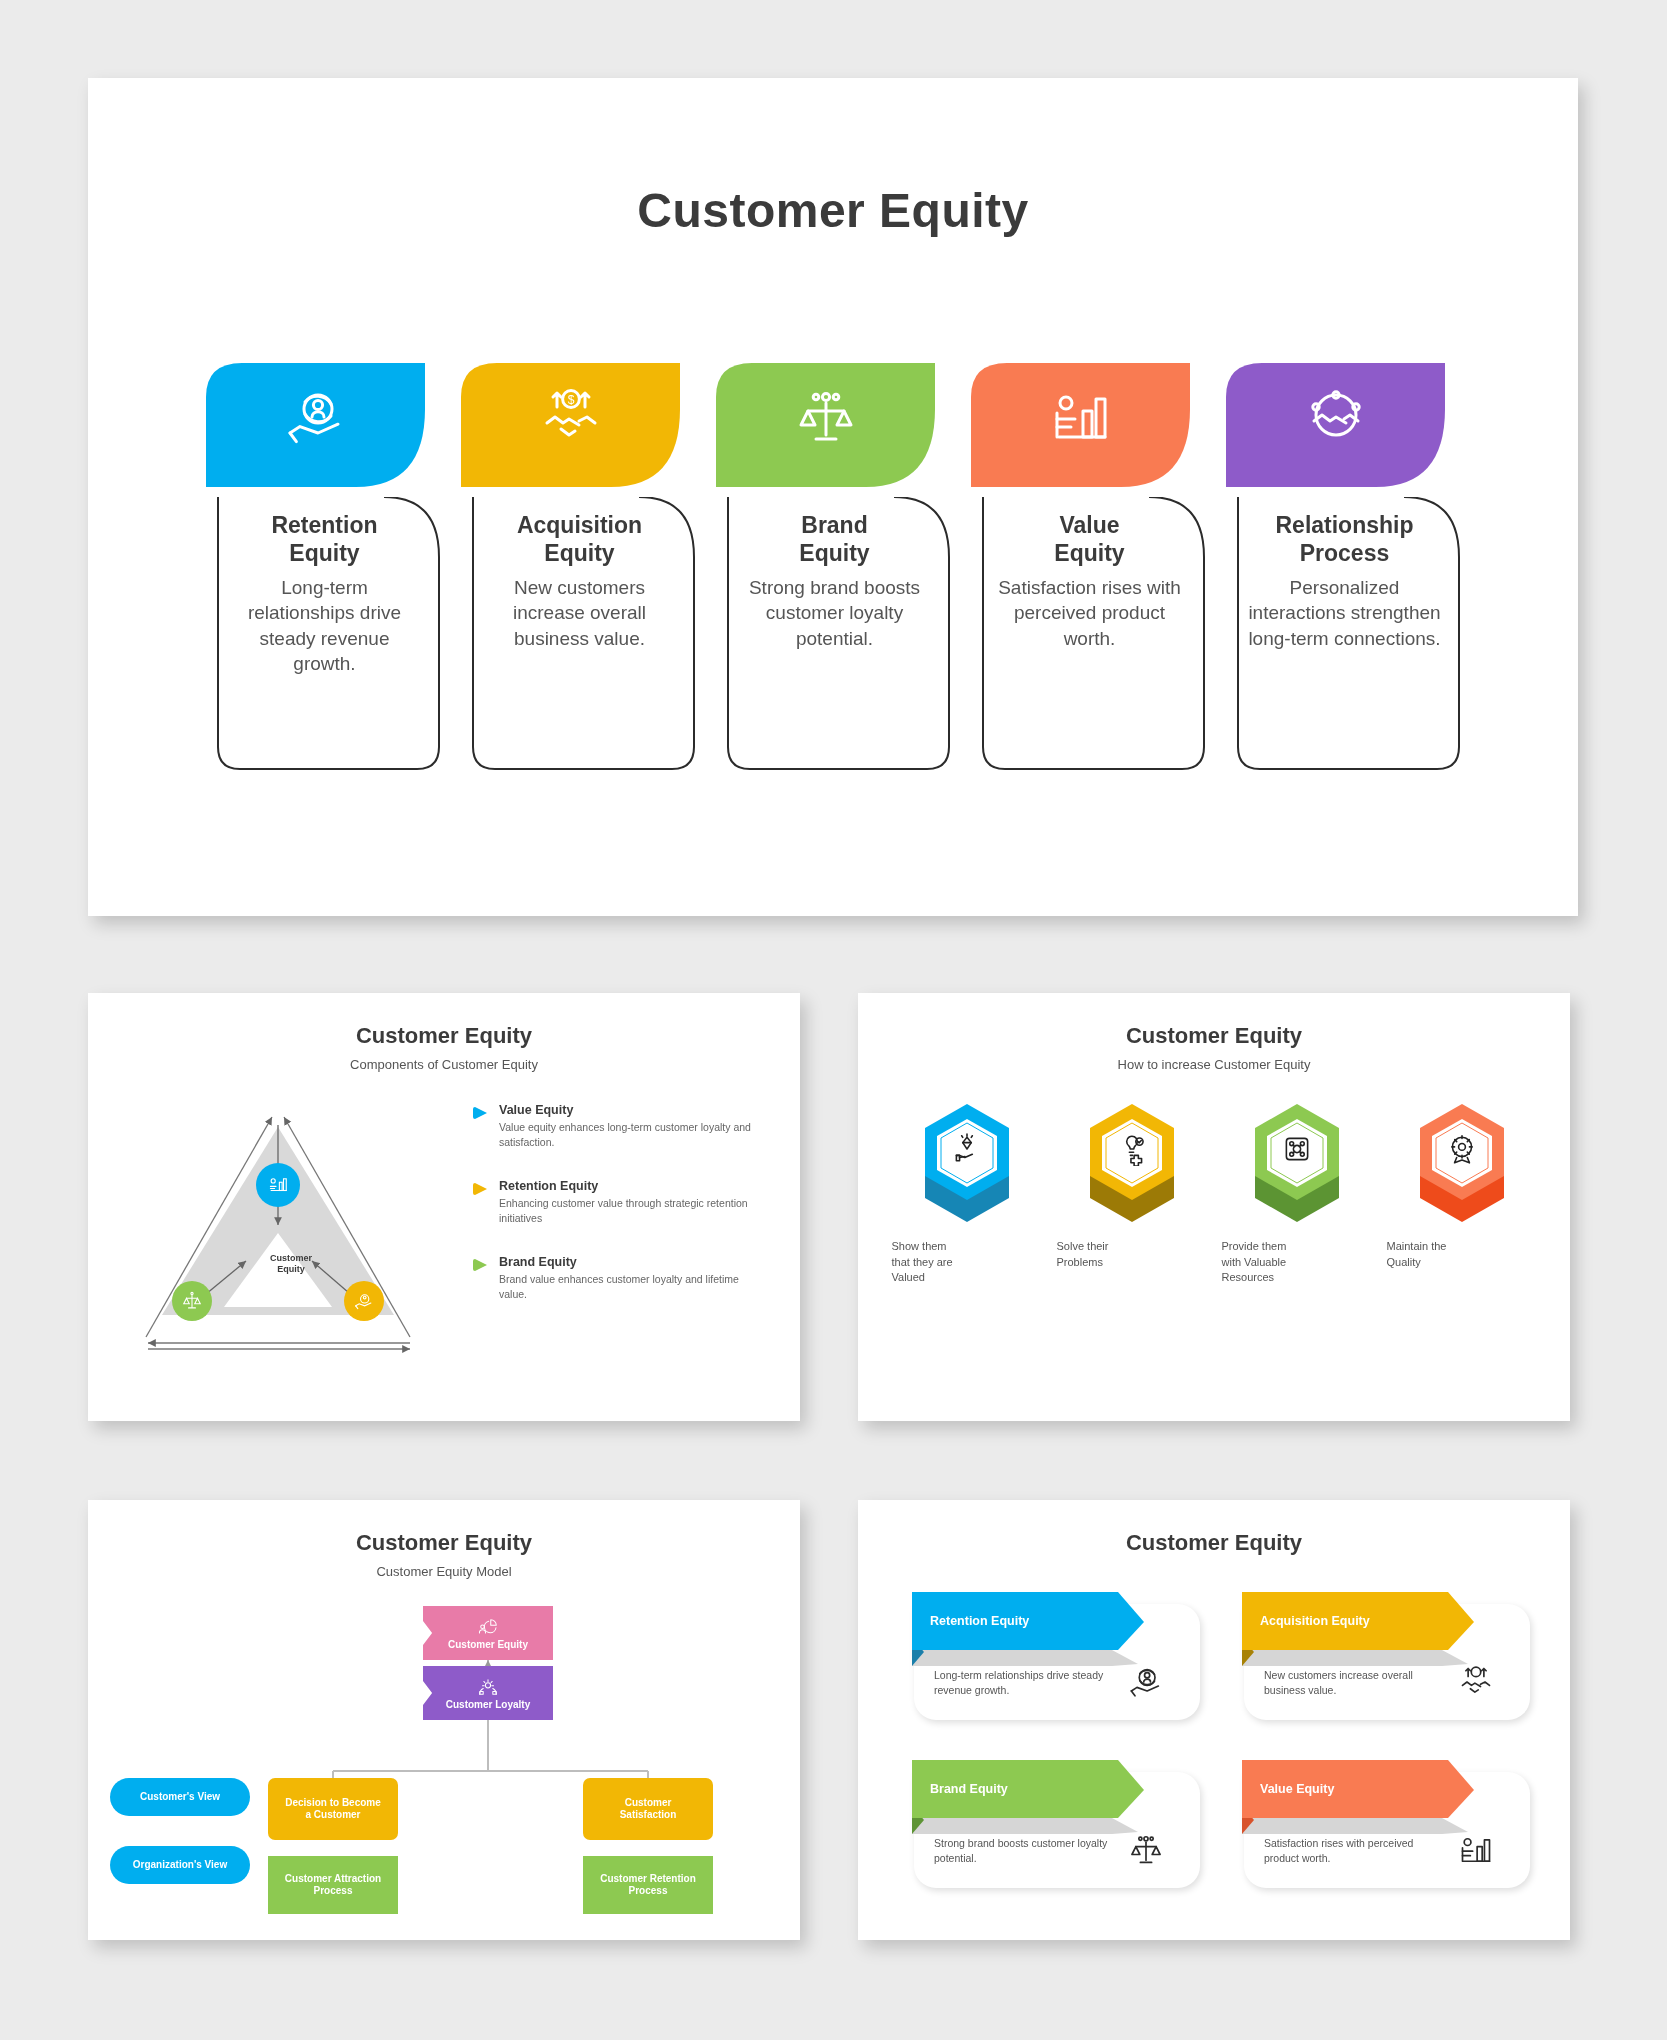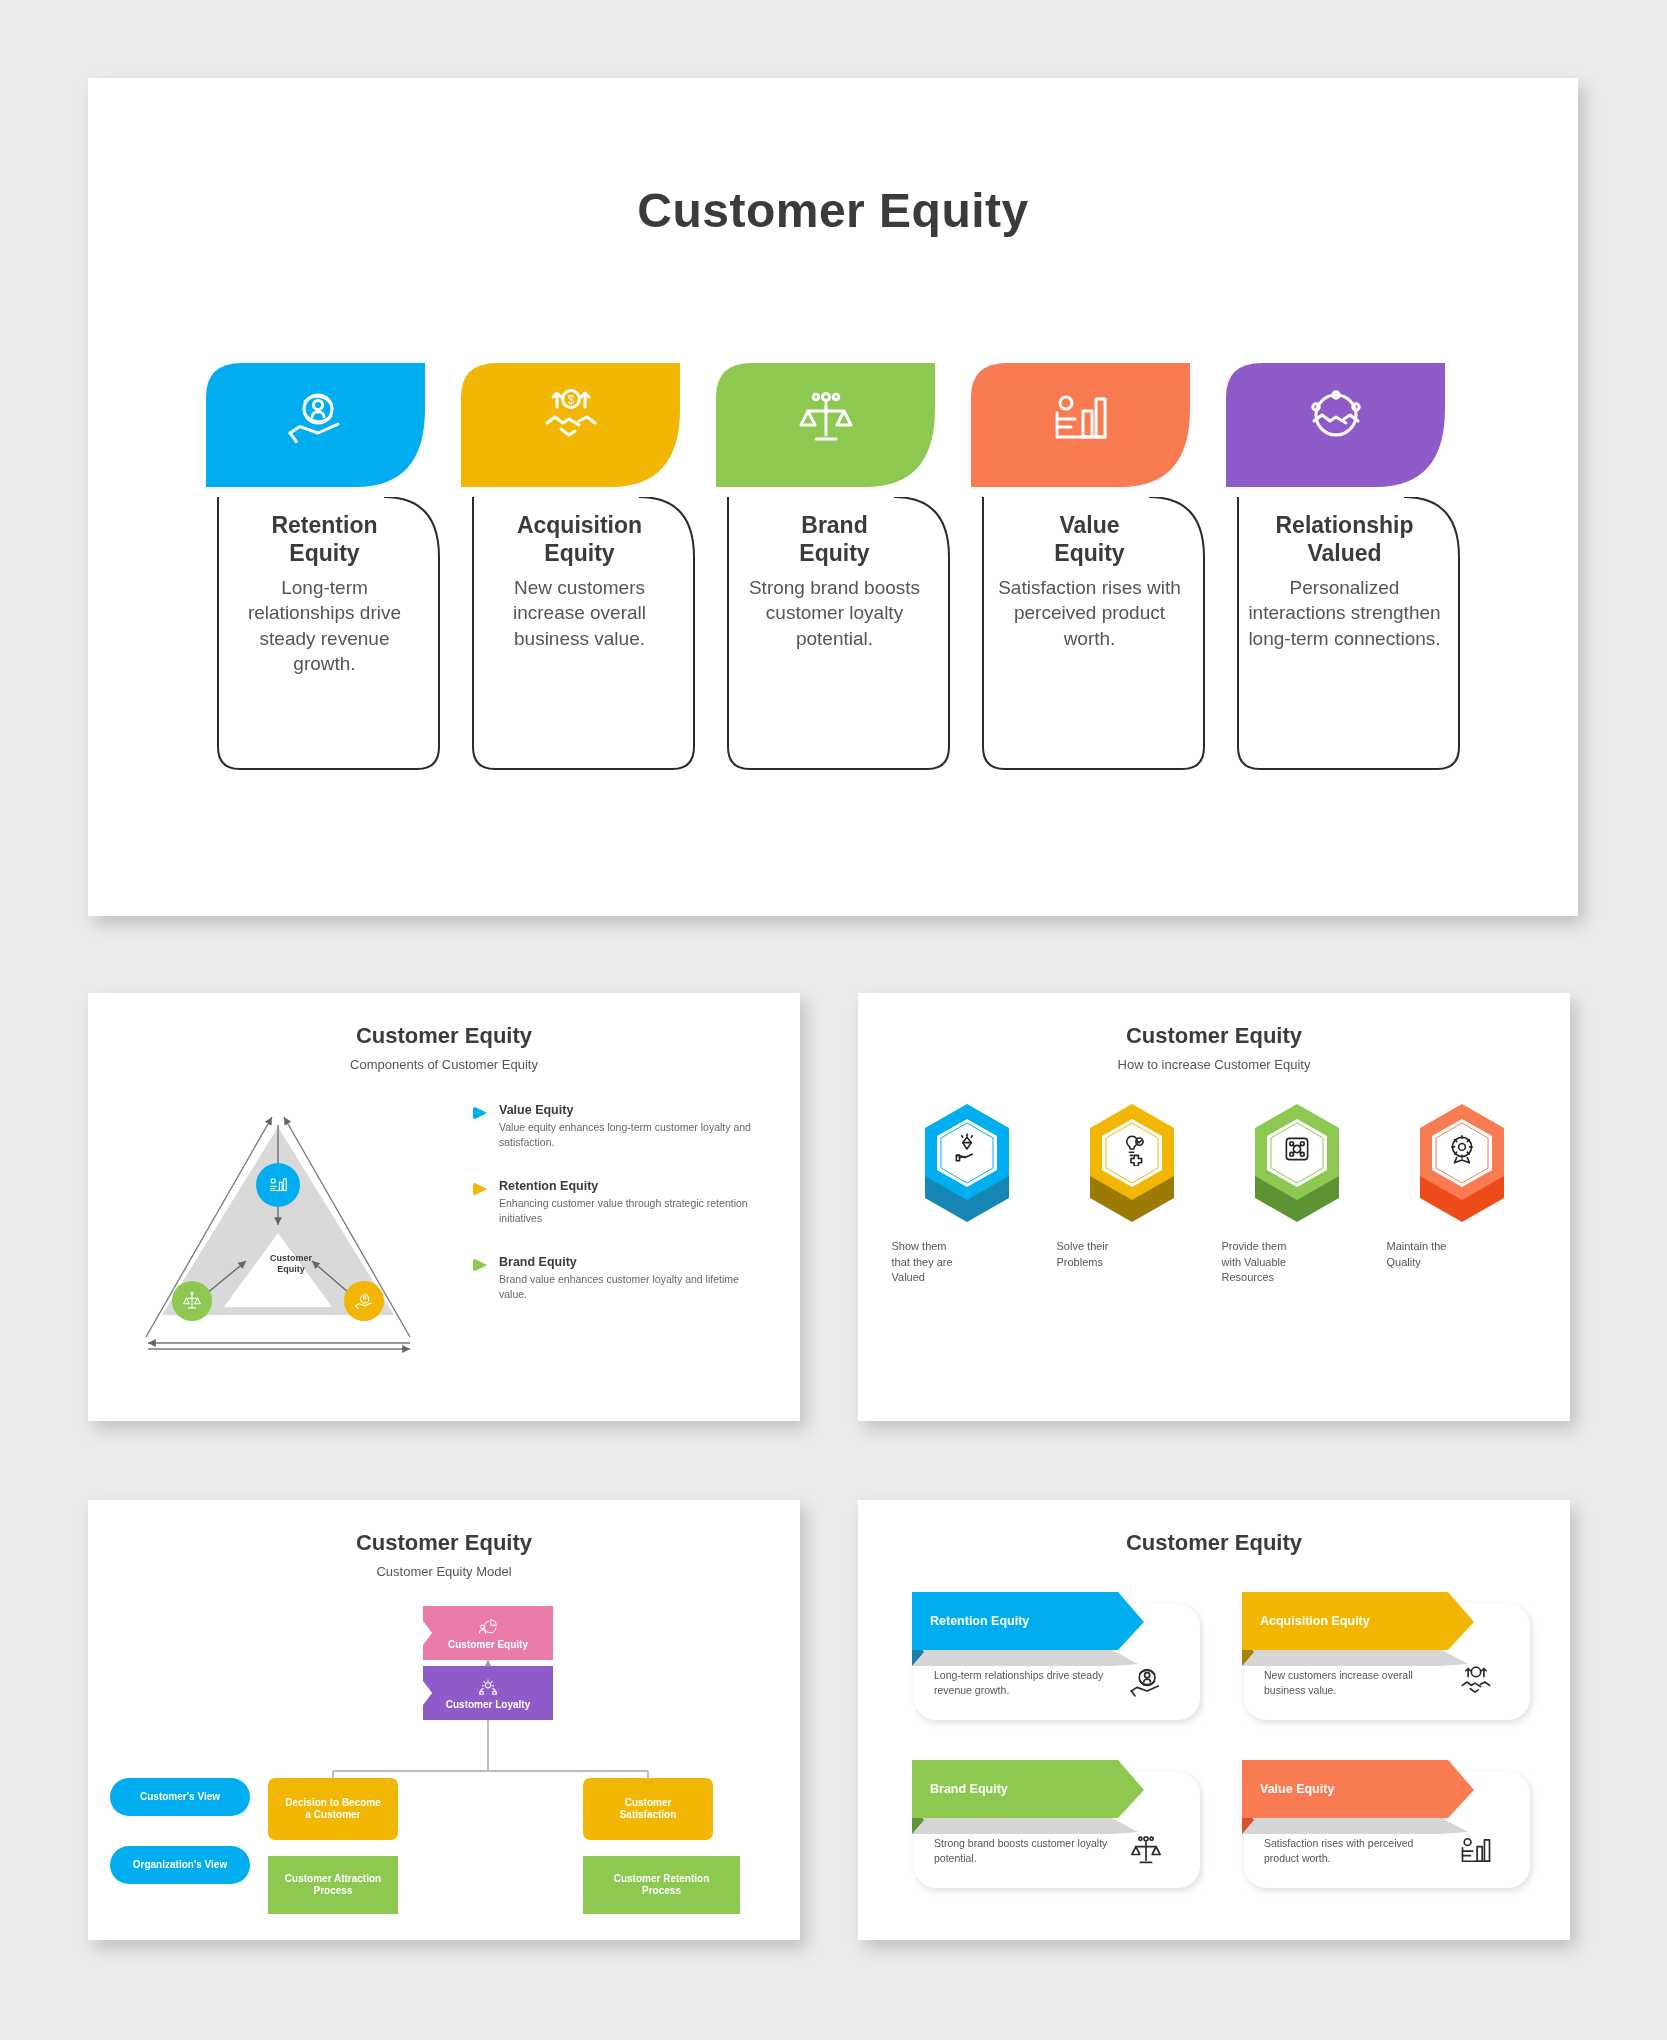--- a/index.html
+++ b/index.html
@@ -284,21 +284,21 @@
               <circle cx="16" cy="15" r="10"></circle>
               <path d="M5 18l4-3 4 3 3-2 5 3"></path>
               <path d="M27 18l-4-3-3 2"></path>
               <circle cx="16" cy="5" r="1.6"></circle>
               <circle cx="6" cy="11" r="1.6"></circle>
               <circle cx="26" cy="11" r="1.6"></circle>
             </svg>
           </div>
           <div class="card-body">
             <div class="card-title">Relationship
-Valued</div>
+Process</div>
             <div class="card-desc">Personalized interactions strengthen long-term connections.</div>
           </div>
         </div>
       </div>
   </div>
 
   <div class="slide" id="slide2">
     <div class="mini-title">Customer Equity</div>
     <div class="mini-sub">Components of Customer Equity</div>
 
@@ -528,21 +528,21 @@
               <path d="M28 28c0-4-2-7-5-8.4"></path>
               <path d="M4 28h5v-4H4z"></path>
               <path d="M28 28h-5v-4h5z"></path>
             </svg></span><span>Customer Loyalty</span></div>
         <div class="fbox" style="left: 180px; top: 190px; width: 130px; height: 62px; background: rgb(242, 183, 5); border-radius: 7px;"><span>Decision to Become
 a Customer</span></div>
         <div class="fbox" style="left: 495px; top: 190px; width: 130px; height: 62px; background: rgb(242, 183, 5); border-radius: 7px;"><span>Customer
 Satisfaction</span></div>
         <div class="fbox" style="left: 180px; top: 268px; width: 130px; height: 58px; background: rgb(141, 201, 81); border-radius: 0px;"><span>Customer Attraction
 Process</span></div>
-        <div class="fbox" style="left: 495px; top: 268px; width: 157px; height: 58px; background: rgb(141, 201, 81); border-radius: 0px;"><span>Customer Retention
+        <div class="fbox" style="left: 495px; top: 268px; width: 130px; height: 58px; background: rgb(141, 201, 81); border-radius: 0px;"><span>Customer Retention
 Process</span></div>
         <div class="fbox" style="left: 22px; top: 190px; width: 140px; height: 38px; background: rgb(0, 174, 239); border-radius: 19px;"><span>Customer's View</span></div>
         <div class="fbox" style="left: 22px; top: 258px; width: 140px; height: 38px; background: rgb(0, 174, 239); border-radius: 19px;"><span>Organization's View</span></div>
       </div>
   </div>
 
   <div class="slide" id="slide5">
     <div class="mini-title">Customer Equity</div>
     <div class="bc-grid" id="s5cards">
         <div class="bcard" style="left: 0px; top: 0px;">

